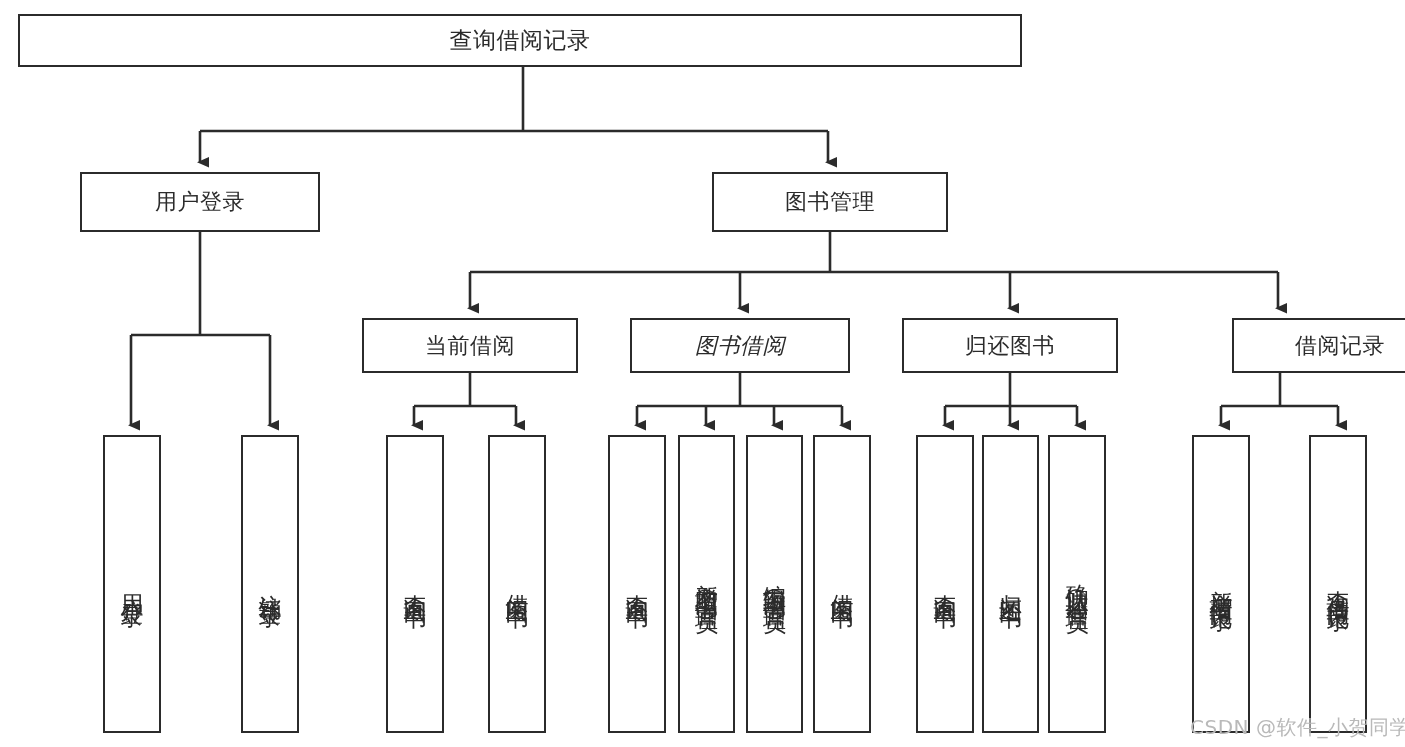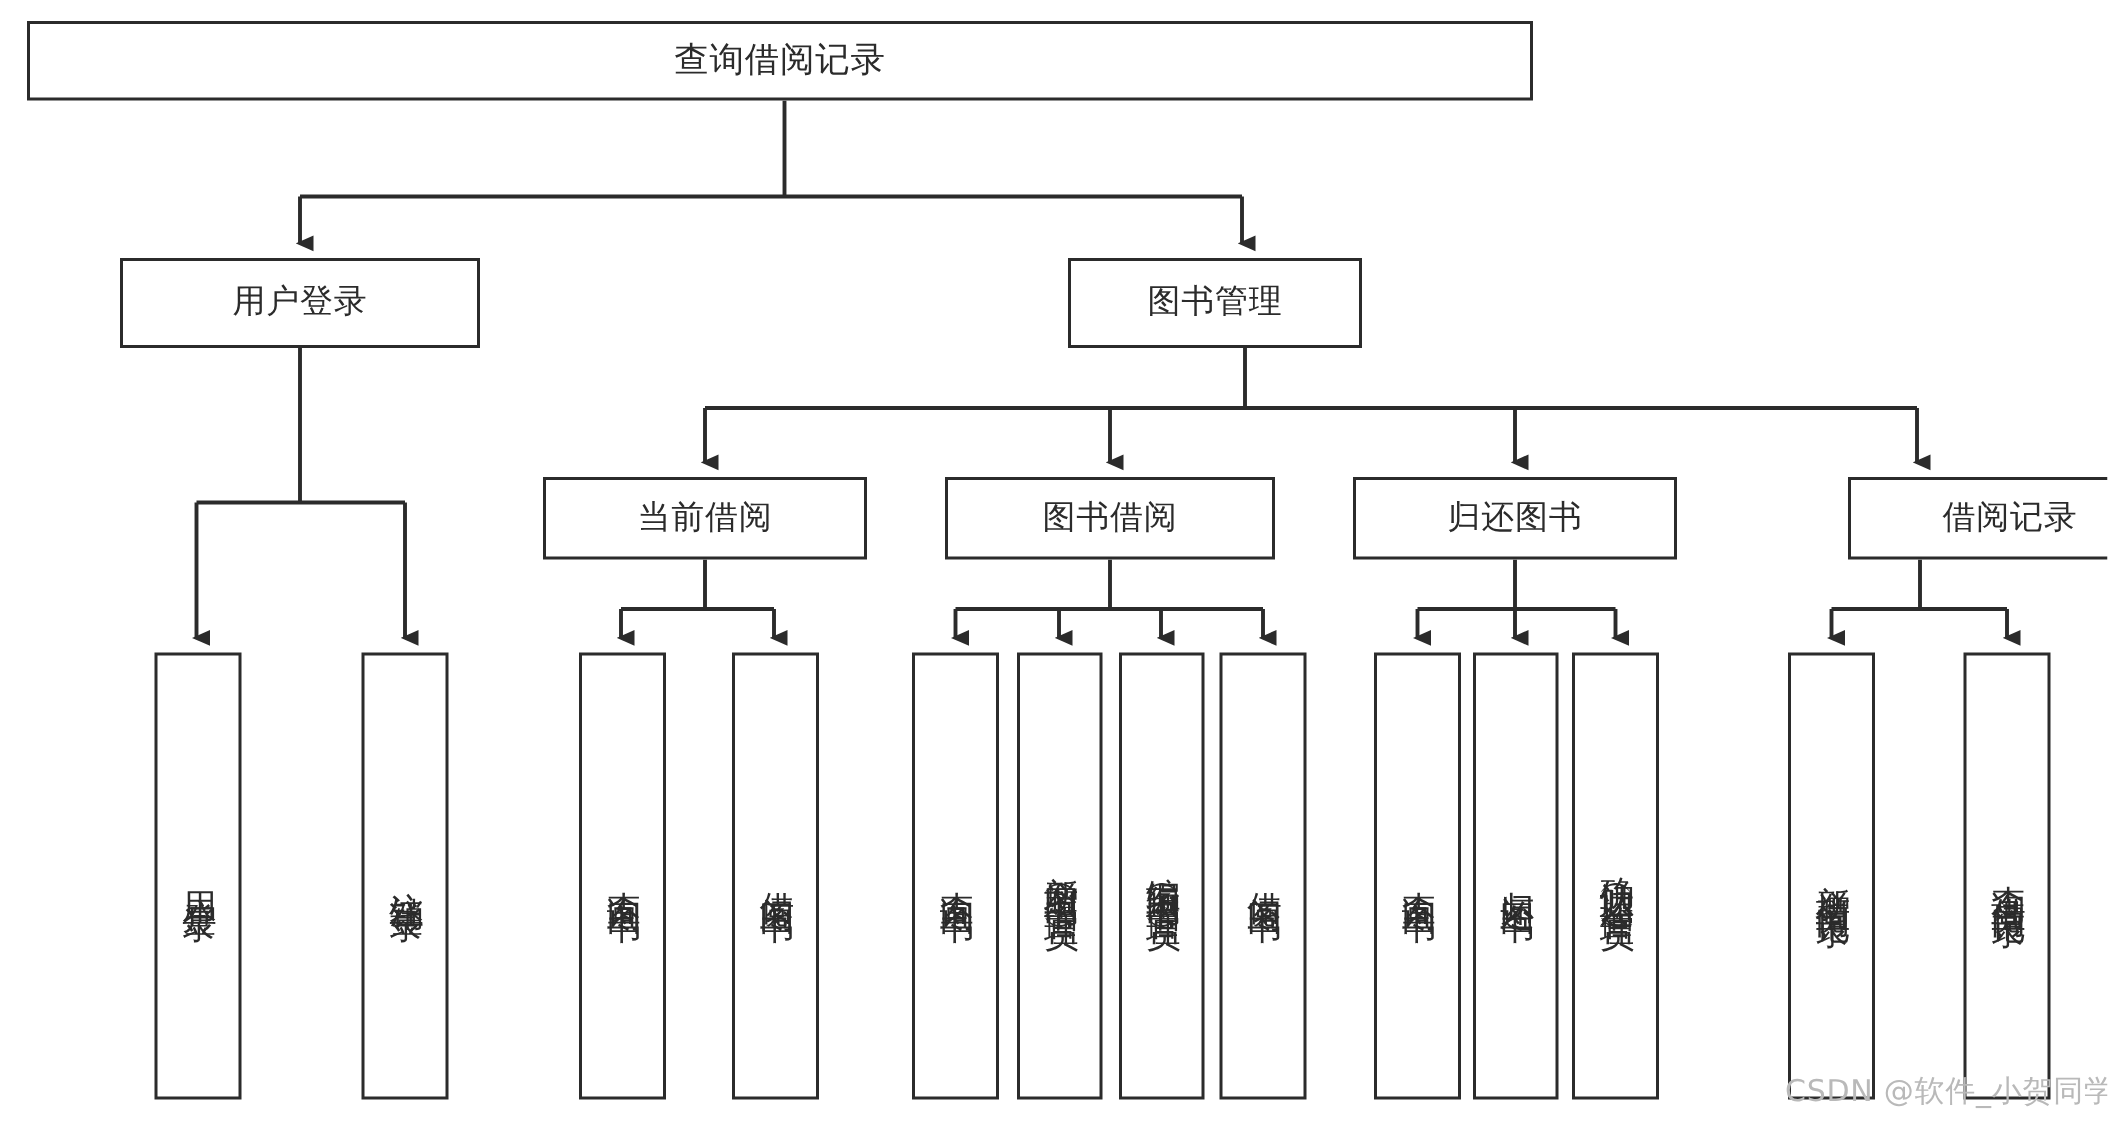--- a/index.html
+++ b/index.html
@@ -127,29 +127,29 @@
   </svg>
 
   <div class="node h-node root" style="left:18px; top:14px; width:1004px; height:53px;">
     <span class="label">查询借阅记录</span>
   </div>
 
   <div class="node h-node" style="left:80px; top:172px; width:240px; height:60px;">
     <span class="label">用户登录</span>
   </div>
 
-  <div class="node h-node" style="left:712px; top:172px; width:196px; height:60px;">
+  <div class="node h-node" style="left:712px; top:172px; width:236px; height:60px;">
     <span class="label">图书管理</span>
   </div>
 
   <div class="node h-node" style="left:362px; top:318px; width:216px; height:55px;">
     <span class="label">当前借阅</span>
   </div>
 
-  <div class="node h-node" style="left:630px; top:318px; width:220px; height:55px;">
+  <div class="node h-node" style="left:630px; top:318px; width:220px; height:55px;font-style:italic;">
     <span class="label">图书借阅</span>
   </div>
 
   <div class="node h-node" style="left:902px; top:318px; width:216px; height:55px;">
     <span class="label">归还图书</span>
   </div>
 
   <div class="node h-node" style="left:1232px; top:318px; width:216px; height:55px;">
     <span class="label">借阅记录</span>
   </div>

